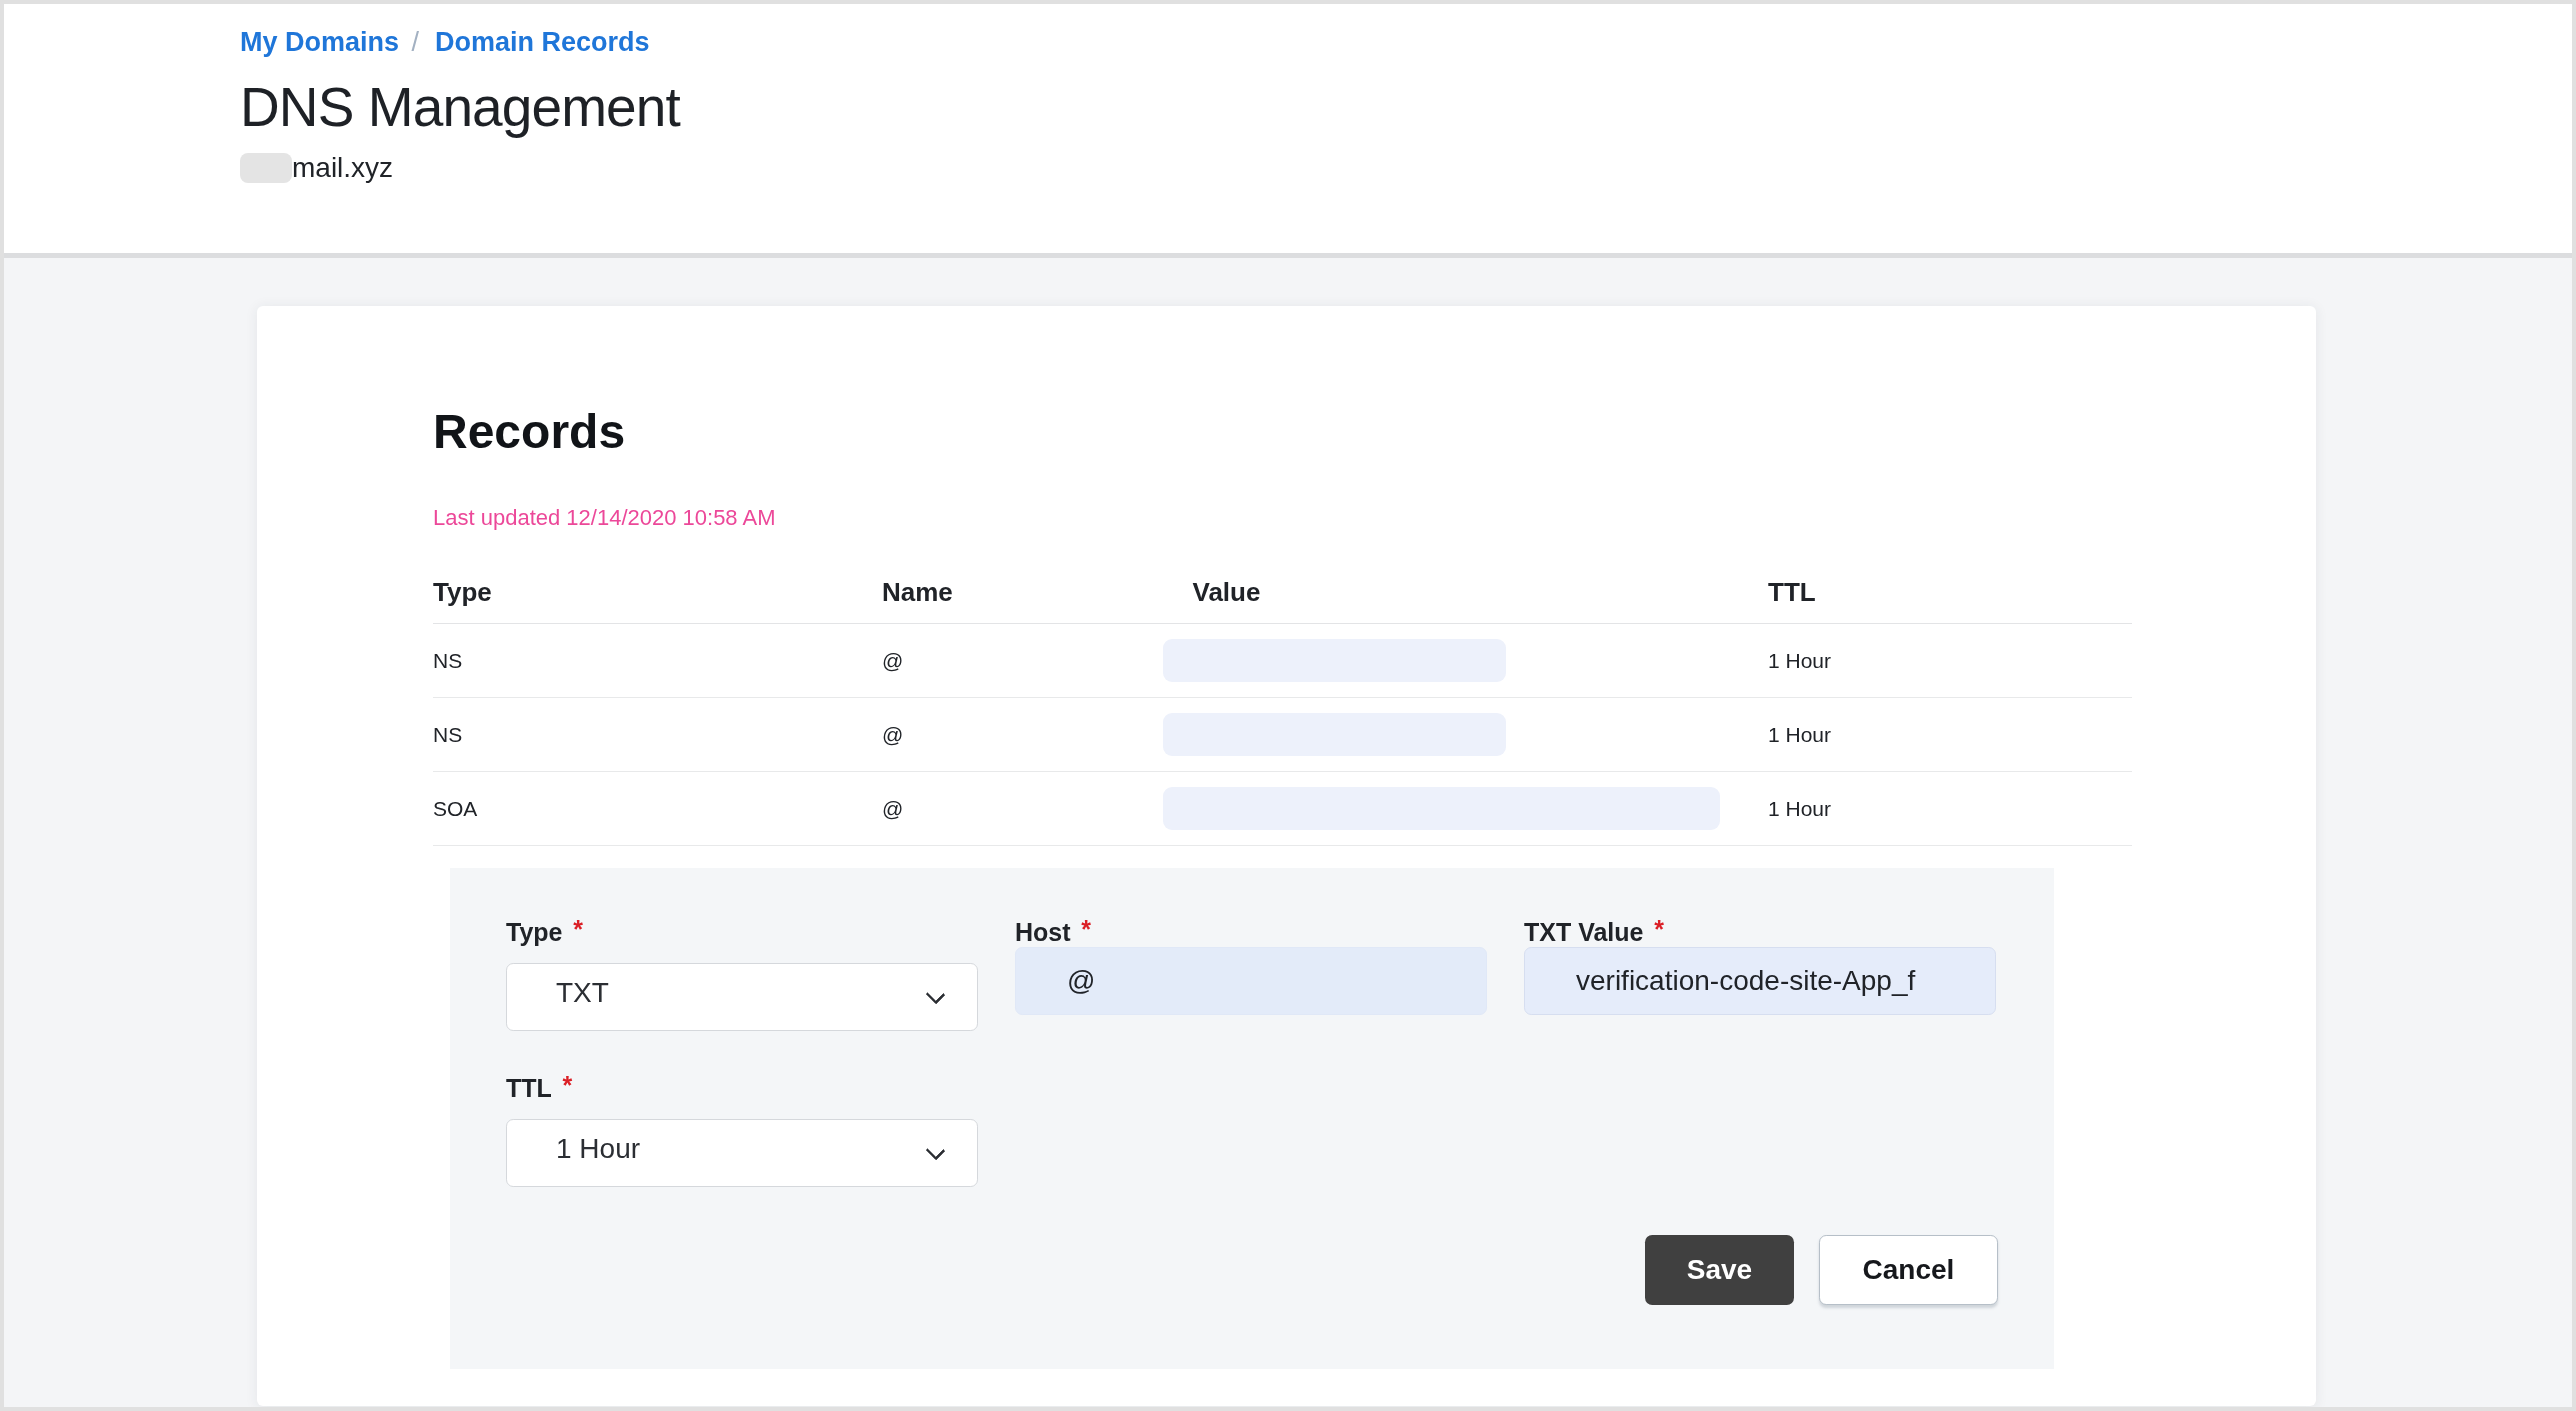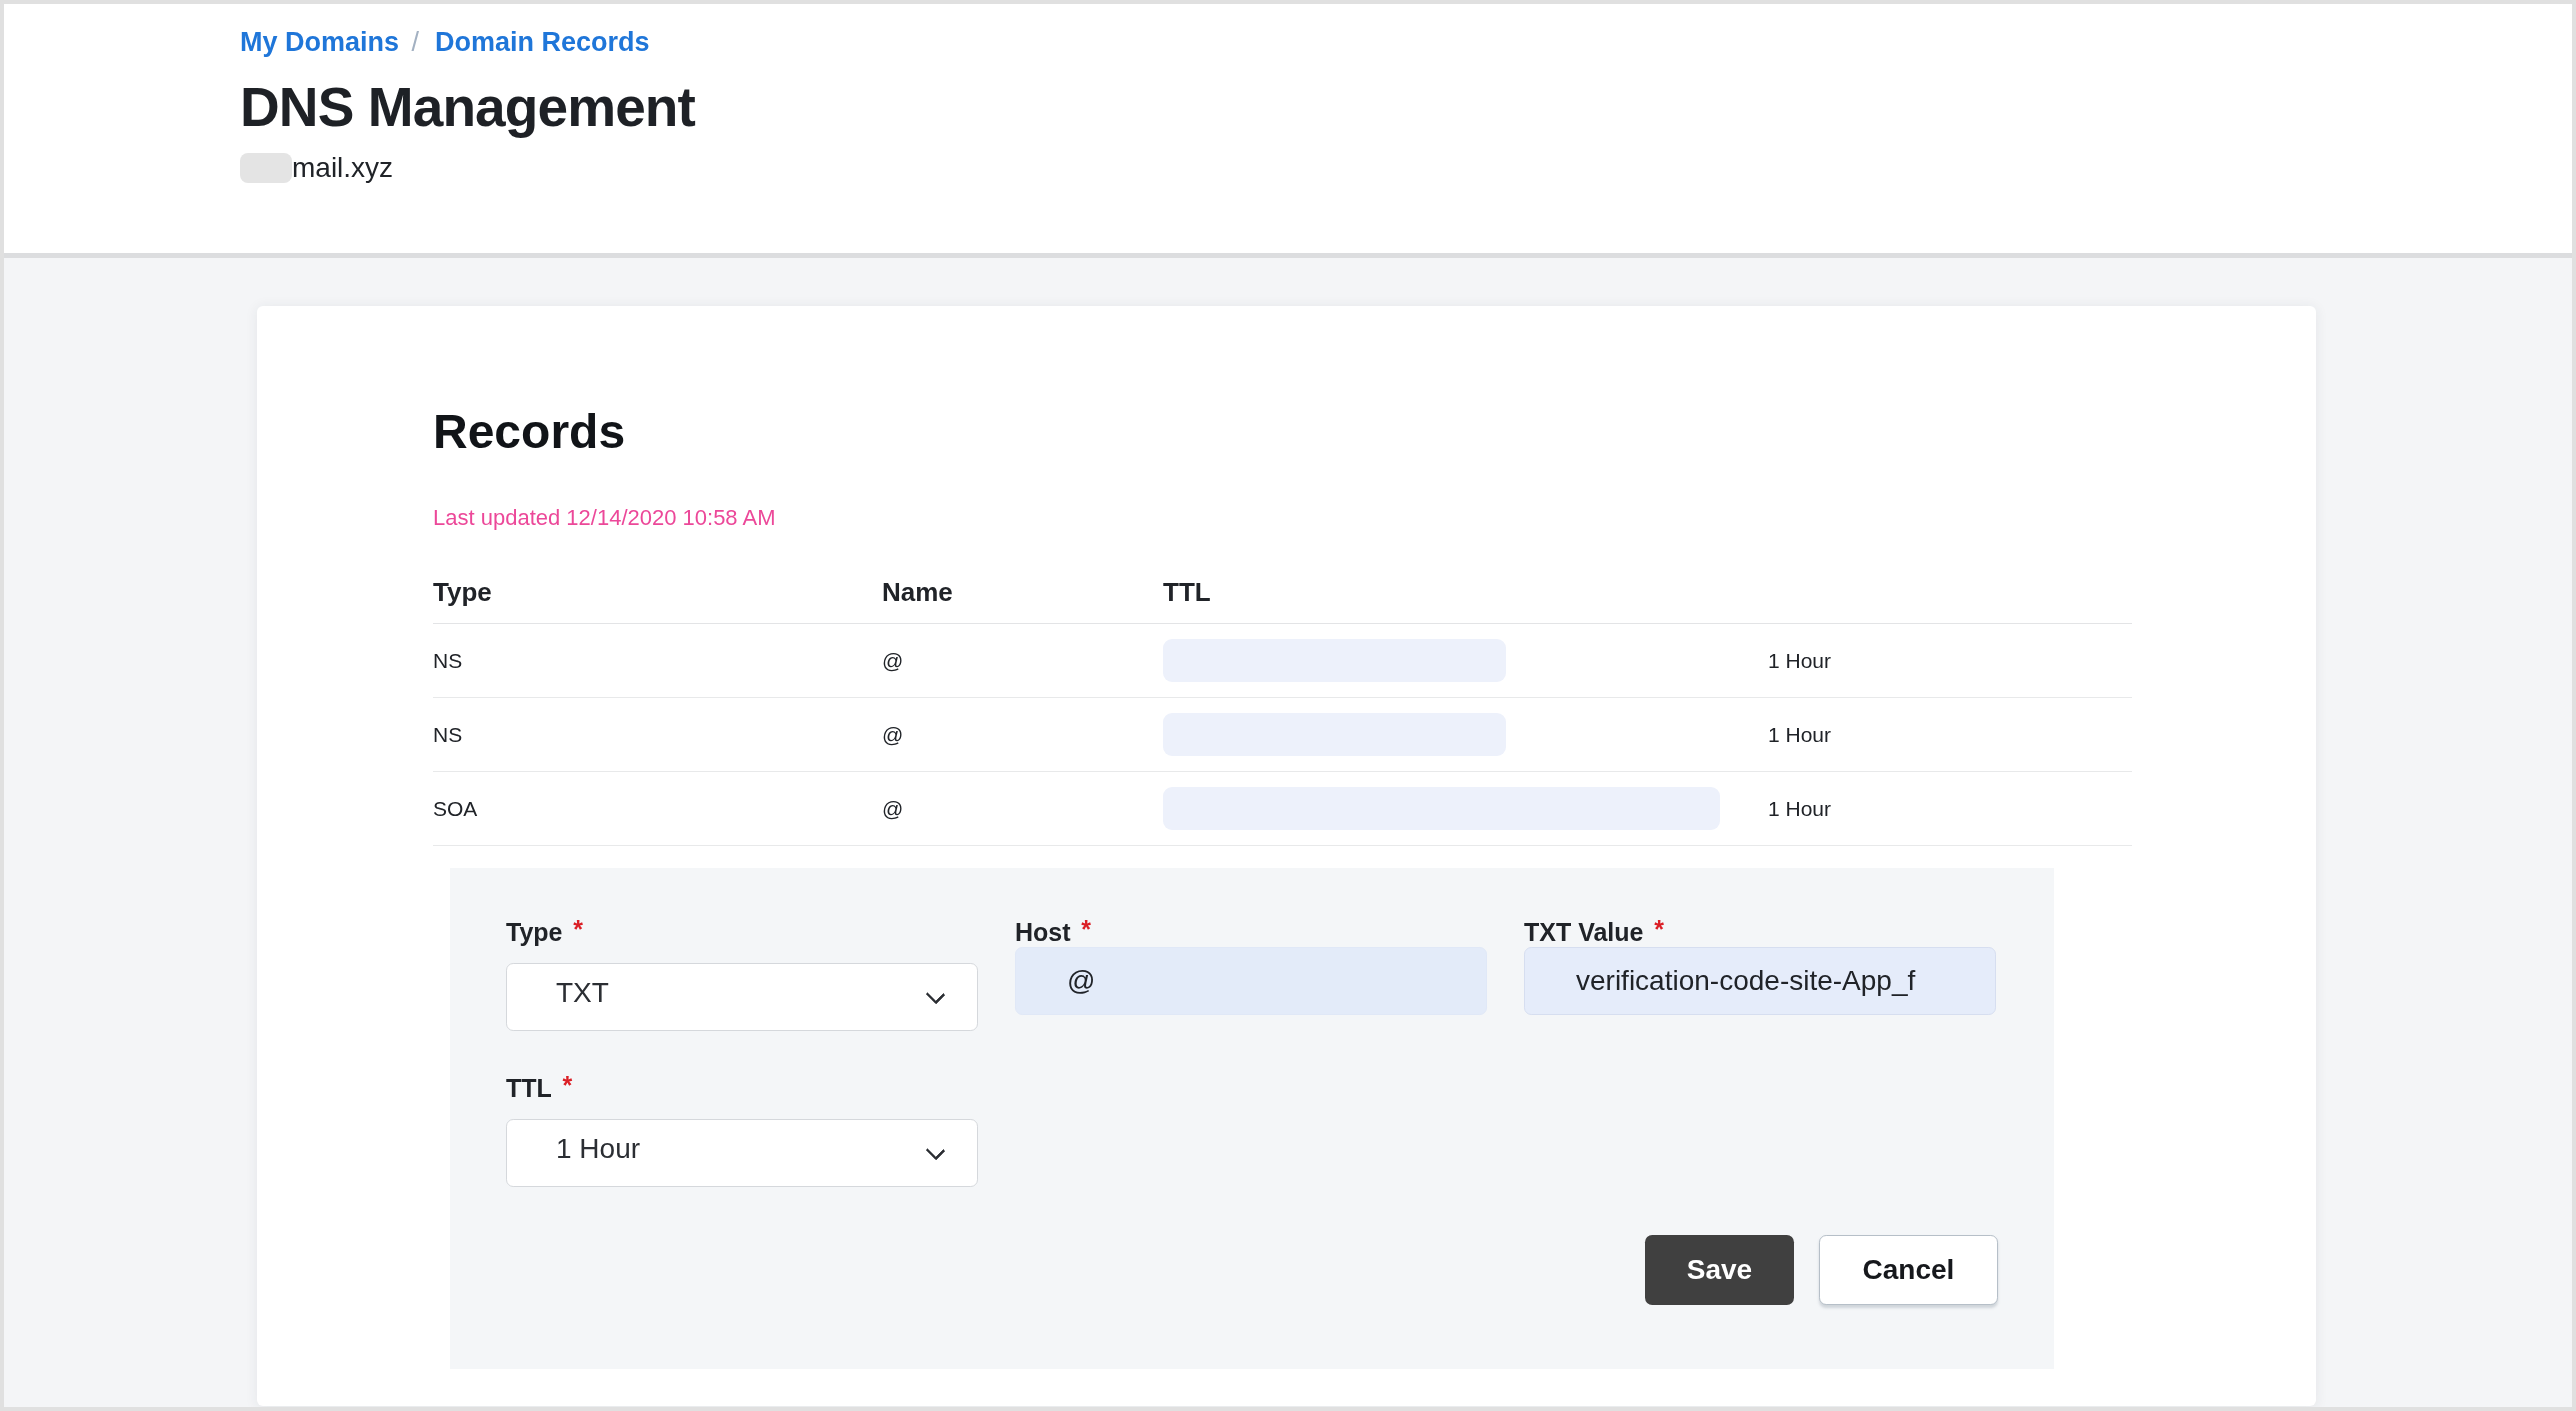--- a/index.html
+++ b/index.html
@@ -21,21 +21,21 @@
     border-bottom: 5.4px solid #dcdddf;
     padding: 21.5px 0 0 236px;
     flex: 0 0 auto;
   }
   .breadcrumb { display: flex; align-items: center; font-size: 27px; line-height: 32px; }
   .breadcrumb a { color: #1f76d9; text-decoration: none; font-weight: 600; cursor: pointer; }
   .breadcrumb .sep { color: #a3b1c2; margin: 0 16px 0 12.5px; font-weight: 400; }
   .page-title {
     margin-top: 16px;
     font-size: 55px; line-height: 66px;
-    font-weight: 700; color: #1e2126;
+    font-weight: 400; color: #1e2126;
     letter-spacing: -0.9px;
   }
   .domain-row { margin-top: 12px; display: flex; align-items: center; font-size: 28px; color: #202328; }
   .redact-chip {
     display: inline-block;
     width: 52px; height: 30px;
     background: #e4e4e4;
     border-radius: 8px;
   }
 
@@ -153,20 +153,21 @@
   <div class="page-body">
     <div class="card">
 
       <div class="records-heading">Records</div>
       <div class="last-updated">Last updated 12/14/2020 10:58 AM</div>
 
       <div class="table">
         <div class="trow thead">
           <div class="cell">Type</div>
           <div class="cell">Name</div>
+          <div class="cell value-col">Value</div>
           <div class="cell">TTL</div>
         </div>
 
         <div class="trow drow">
           <div class="cell">NS</div>
           <div class="cell">@</div>
           <div class="cell">
               <div class="redact-value"></div>
             </div>
           <div class="cell">1 Hour</div>

